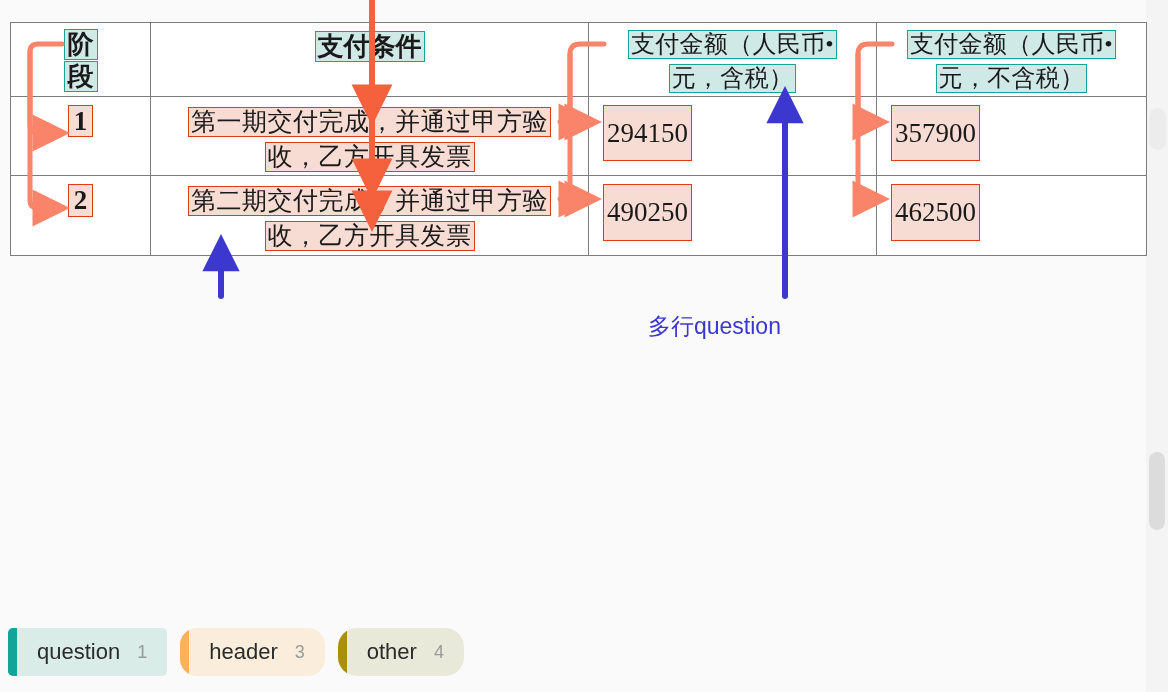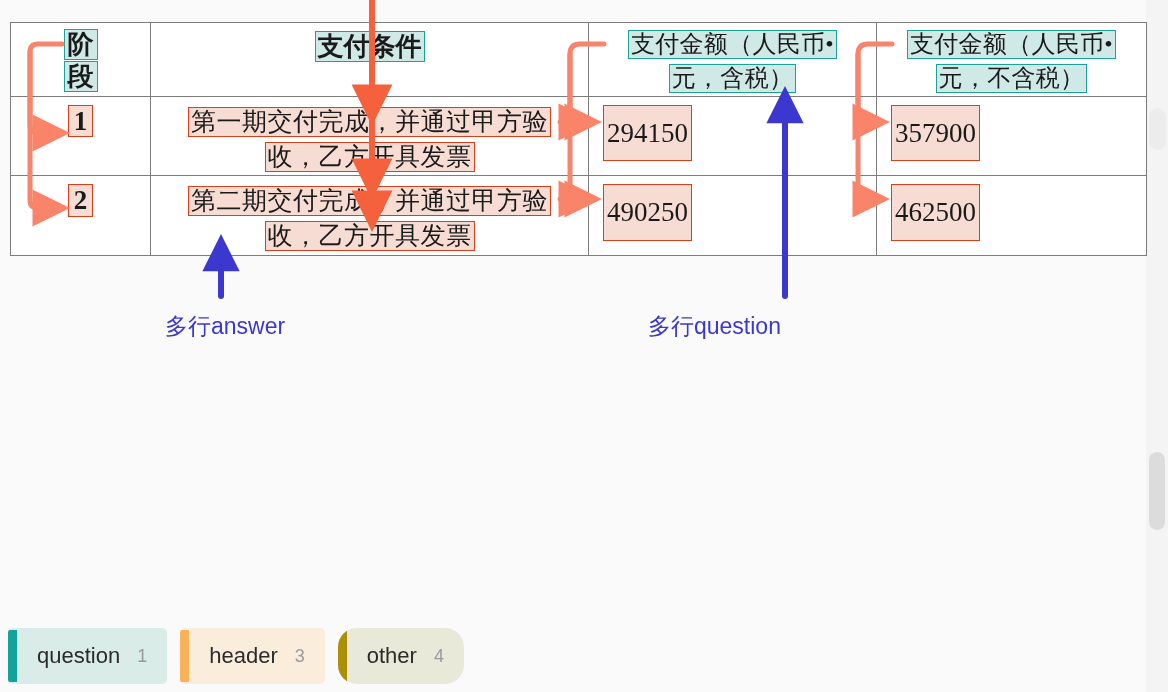--- a/index.html
+++ b/index.html
@@ -135,21 +135,21 @@
   #legend {
     position: absolute;
     left: 8px;
     top: 628px;
     display: flex;
     gap: 13px;
   }
   .legend-chip {
     display: flex;
     align-items: center;
-    height: 56px;
+    height: 48px;
     border-radius: 5px;
     overflow: hidden;
     padding-right: 20px;
     box-sizing: border-box;
   }
   .legend-bar {
     width: 9px;
     height: 52px;
     flex: 0 0 9px;
   }
@@ -349,30 +349,29 @@
     </g>
 
     <g>
       <path d="M221,296 L221,252" fill="none" stroke="#3b37cf" stroke-width="6" stroke-linecap="round" marker-end="url(#mk-blue)"></path>
     </g>
     <g>
       <path d="M785,296 L785,104" fill="none" stroke="#3b37cf" stroke-width="6" stroke-linecap="round" marker-end="url(#mk-blue)"></path>
     </g>
   </svg>
 
-  <div class="caption" id="caption-answer">多行answer</div>
   <div class="caption" id="caption-question">多行question</div>
 
   <div id="legend">
     <div class="legend-chip" style="background: rgb(217, 236, 232);">
       <span class="legend-bar" style="background: rgb(18, 163, 153);"></span>
       <span class="legend-label">question</span>
       <span class="legend-index">1</span>
     </div>
-    <div class="legend-chip" style="background: rgb(250, 237, 220);">
+    <div class="legend-chip" style="background: rgb(250, 237, 220); border-radius: 17px;">
       <span class="legend-bar" style="background: rgb(249, 178, 89);"></span>
       <span class="legend-label">header</span>
       <span class="legend-index">3</span>
     </div>
     <div class="legend-chip" style="background: rgb(233, 233, 217); border-radius: 19px;">
       <span class="legend-bar" style="background: rgb(173, 143, 6);"></span>
       <span class="legend-label">other</span>
       <span class="legend-index">4</span>
     </div>
   </div>

